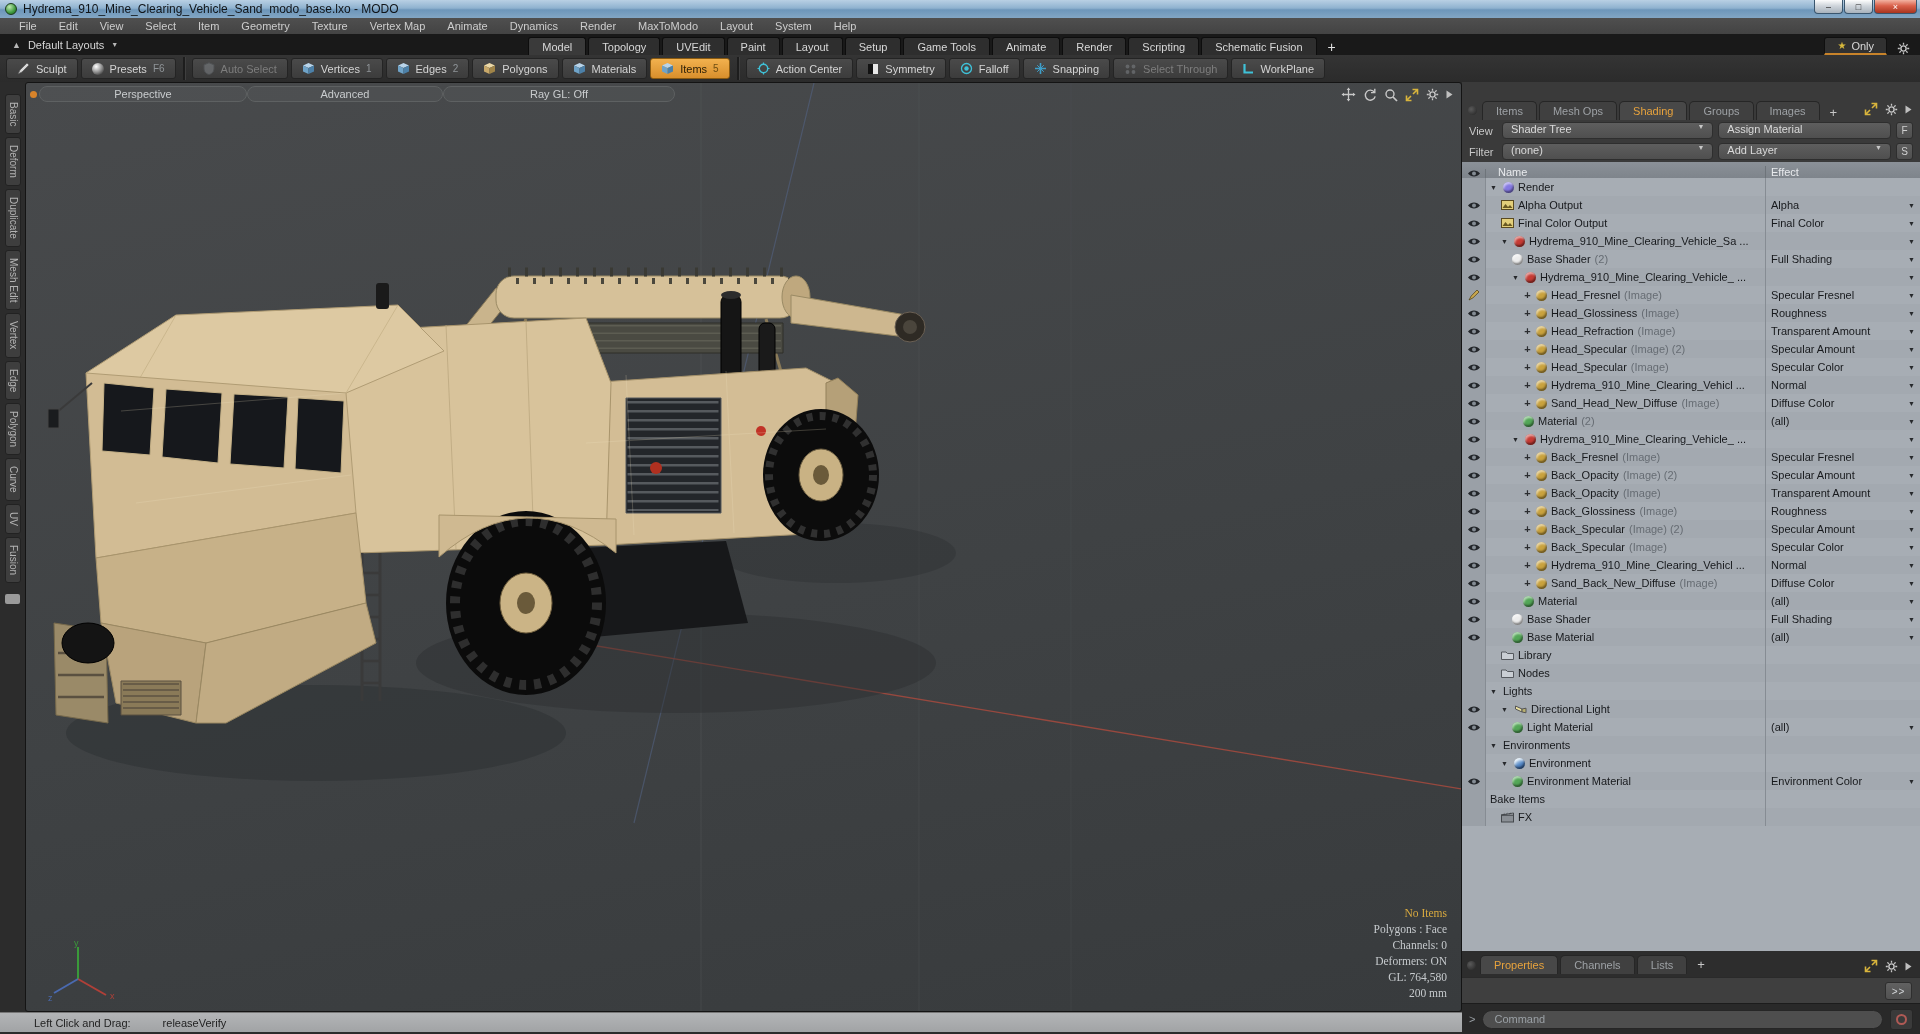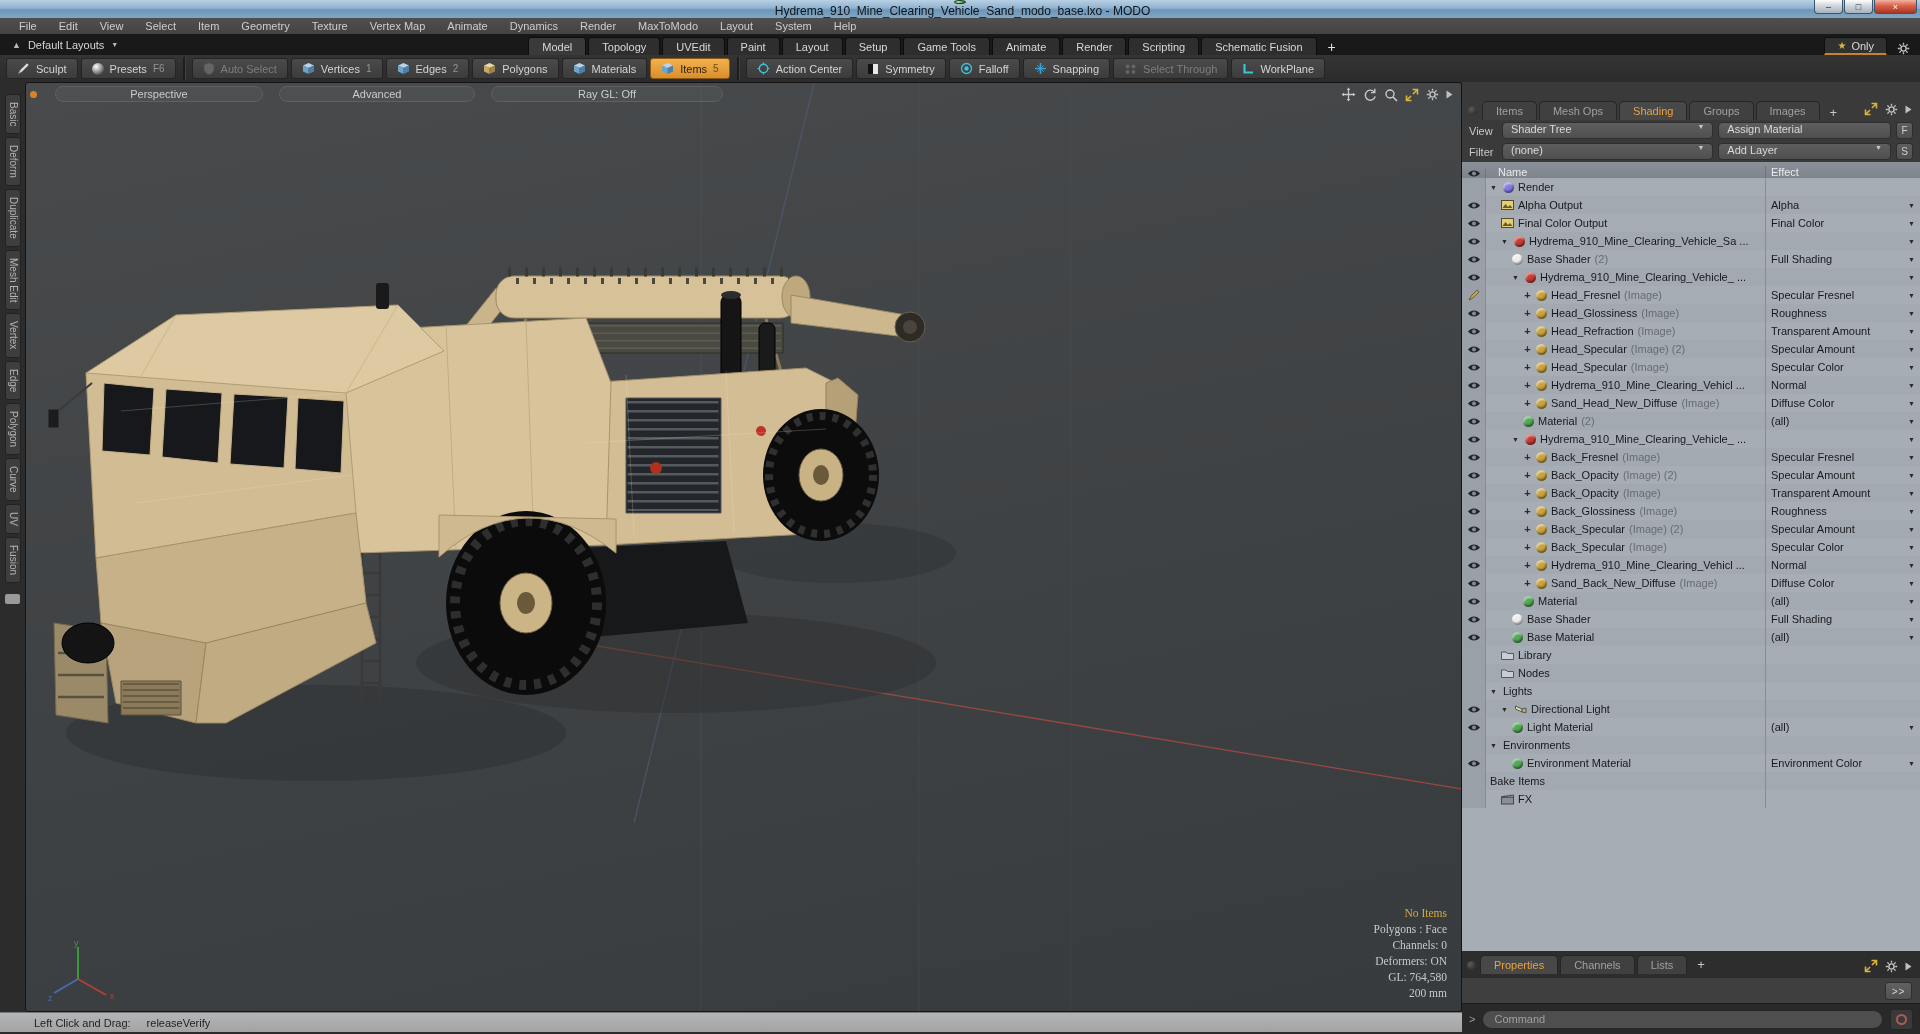--- a/index.html
+++ b/index.html
@@ -2,21 +2,21 @@
 <html><head>
 <meta charset="utf-8">
 <style>
   * { margin:0; padding:0; box-sizing:border-box; }
   html,body { width:1920px; height:1034px; overflow:hidden; background:#2b2b2b;
     font-family:"Liberation Sans", sans-serif; -webkit-font-smoothing:antialiased; }
 
   
   #titlebar { position:absolute; left:0; top:0; width:1920px; height:18px;
     background:linear-gradient(#b9d0e4 0%, #8fb2cf 45%, #6d96ba 55%, #82a6c4 100%);
-    display:flex; align-items:center; padding-left:5px;flex-direction:column; }
+    display:flex; align-items:center; padding-left:5px; }
   #app-icon { width:12px; height:12px; border-radius:50%;
     background:radial-gradient(circle at 35% 30%, #bfe8b0, #3f9a3f 60%, #1e5c1e); margin-right:6px; border:1px solid #1c3a1c; }
   #title-text { font-size:12px; color:#101418; }
   #win-btns { position:absolute; right:3px; top:0; display:flex; gap:1px; }
   .win-btn { width:29px; height:14px; border:1px solid #3a566e; border-top:none; border-radius:0 0 4px 4px;
     background:linear-gradient(#fdfdfd, #cfd5db 45%, #a8b2bc); font-size:9px; color:#222;
     display:flex; align-items:center; justify-content:center; }
   .win-btn.close { width:43px; background:linear-gradient(#f3b3a2, #d9604a 45%, #a83520); color:#fff; }
 
   
@@ -63,36 +63,36 @@
   #lefttabs { position:absolute; left:0; top:82px; width:25px; height:930px; background:#2c2c2c;
     display:flex; flex-direction:column; align-items:center; padding-top:12px; gap:3px; }
   .lt-tab { writing-mode:vertical-rl; font-size:10px; color:#b4b4b4; background:#3e3e3e;
     border:1px solid #222; border-radius:3px; padding:7px 2px; line-height:1; }
   #lt-chip { width:15px; height:10px; background:#9a9a9a; border-radius:2px; margin-top:8px; }
 
   
   #viewport { position:absolute; left:25px; top:82px; width:1437px; height:930px;
     border:1px solid #141414; border-radius:3px; overflow:hidden;
     background:linear-gradient(168deg, #484a4c 0%, #3f4244 55%, #383b3d 100%); }
-  #vp-header { position:absolute; left:4px; top:3px; display:flex; align-items:center; gap:16px; z-index:5; }
+  #vp-header { position:absolute; left:4px; top:3px; display:flex; align-items:center; gap:0; z-index:5; }
   #vp-dot { width:7px; height:7px; border-radius:50%; background:#d8832a; margin-right:2px; }
   .vp-btn { height:16px; border:1px solid #5e6162; border-radius:8px; background:rgba(96,99,100,.25);
     color:#c9ccce; font-size:11px; display:flex; align-items:center; justify-content:center; }
   .vp-btn:nth-of-type(2) { width:208px; } .vp-btn:nth-of-type(3) { width:196px; } .vp-btn:nth-of-type(4) { width:232px; }
   #vp-corner { position:absolute; right:8px; top:4px; display:flex; gap:7px; align-items:center; z-index:5; }
   #vp-hud { position:absolute; right:14px; bottom:10px; text-align:right; z-index:5;
     font-size:11.5px; line-height:16px; color:#c6cacd;font-family:Liberation Serif, serif; }
   #hud-highlight { color:#d8a93f; }
   #vp-gizmo { position:absolute; left:22px; bottom:8px; z-index:5; }
   #scene { position:absolute; left:0; top:0; }
 
   
   #statusbar { position:absolute; left:0; top:1012px; width:1462px; height:20px;
     background:linear-gradient(#b3b5b7,#a1a3a5); border-top:1px solid #777;
-    display:flex; align-items:center; gap:16px; padding-left:34px; font-size:11px; color:#1f1f1f; }
+    display:flex; align-items:center; gap:32px; padding-left:34px; font-size:11px; color:#1f1f1f; }
 
   
   #rightpanel { position:absolute; left:1462px; top:82px; width:458px; height:952px; background:#3a3a3a; }
   #rp-tabs { margin-top:16px; height:22px; display:flex; align-items:flex-end; padding-left:20px; position:relative; }
   #rp-tab-corner { position:absolute; left:6px; bottom:5px; width:9px; height:9px; border-radius:50%;
     background:radial-gradient(circle at 35% 35%, #5a5a5a, #222); }
   .rp-tab { height:19px; padding:0 13px; margin-right:2px; font-size:11px; color:#9da1a5;
     background:#404040; border:1px solid #262626; border-bottom:none; border-radius:5px 5px 0 0;
     display:flex; align-items:center; }
   .rp-tab.active { color:#e8a33d; background:#484848; }
@@ -1113,20 +1113,29 @@
       </div>
       <div class="trow">
         <div class="t-eye"></div>
         <div class="t-name" style="padding-left: 4px;">
           <span class="exp">▼</span>
           <span class="lbl">Environments</span>
         </div>
         <div class="t-eff"></div>
       </div>
       <div class="trow">
+        <div class="t-eye"></div>
+        <div class="t-name" style="padding-left: 15px;">
+          <span class="exp">▼</span>
+          <span class="sph sphere-env"></span>
+          <span class="lbl">Environment</span>
+        </div>
+        <div class="t-eff"></div>
+      </div>
+      <div class="trow">
         <div class="t-eye">
           <svg width="14" height="9" viewBox="0 0 14 9">
             <path d="M1 4.5 C4 0.5 10 0.5 13 4.5 C10 8.5 4 8.5 1 4.5 Z" fill="#23262a"></path>
             <circle cx="7" cy="4.5" r="2" fill="#848c94"></circle>
           </svg>
         </div>
         <div class="t-name" style="padding-left: 26px;">
           <span class="sph sphere-green"></span>
           <span class="lbl">Environment Material</span>
         </div>

